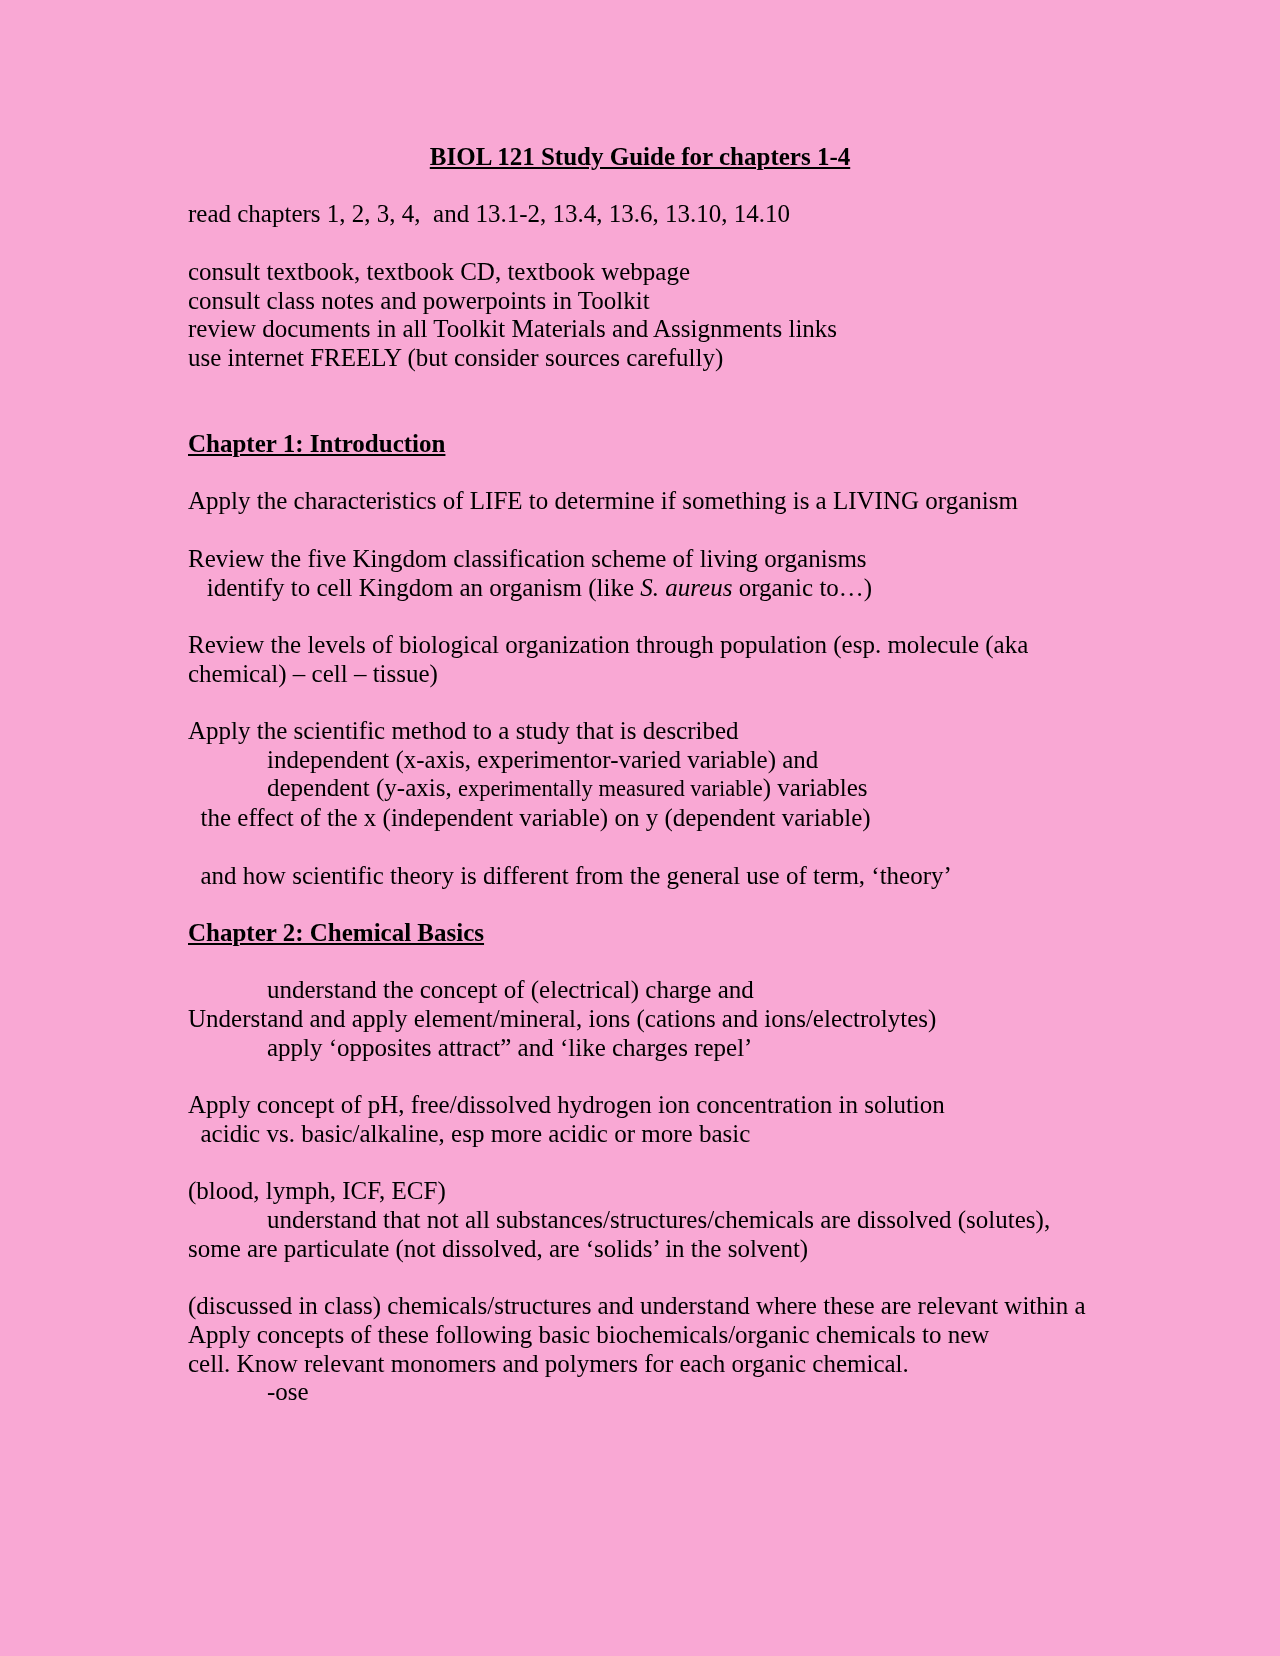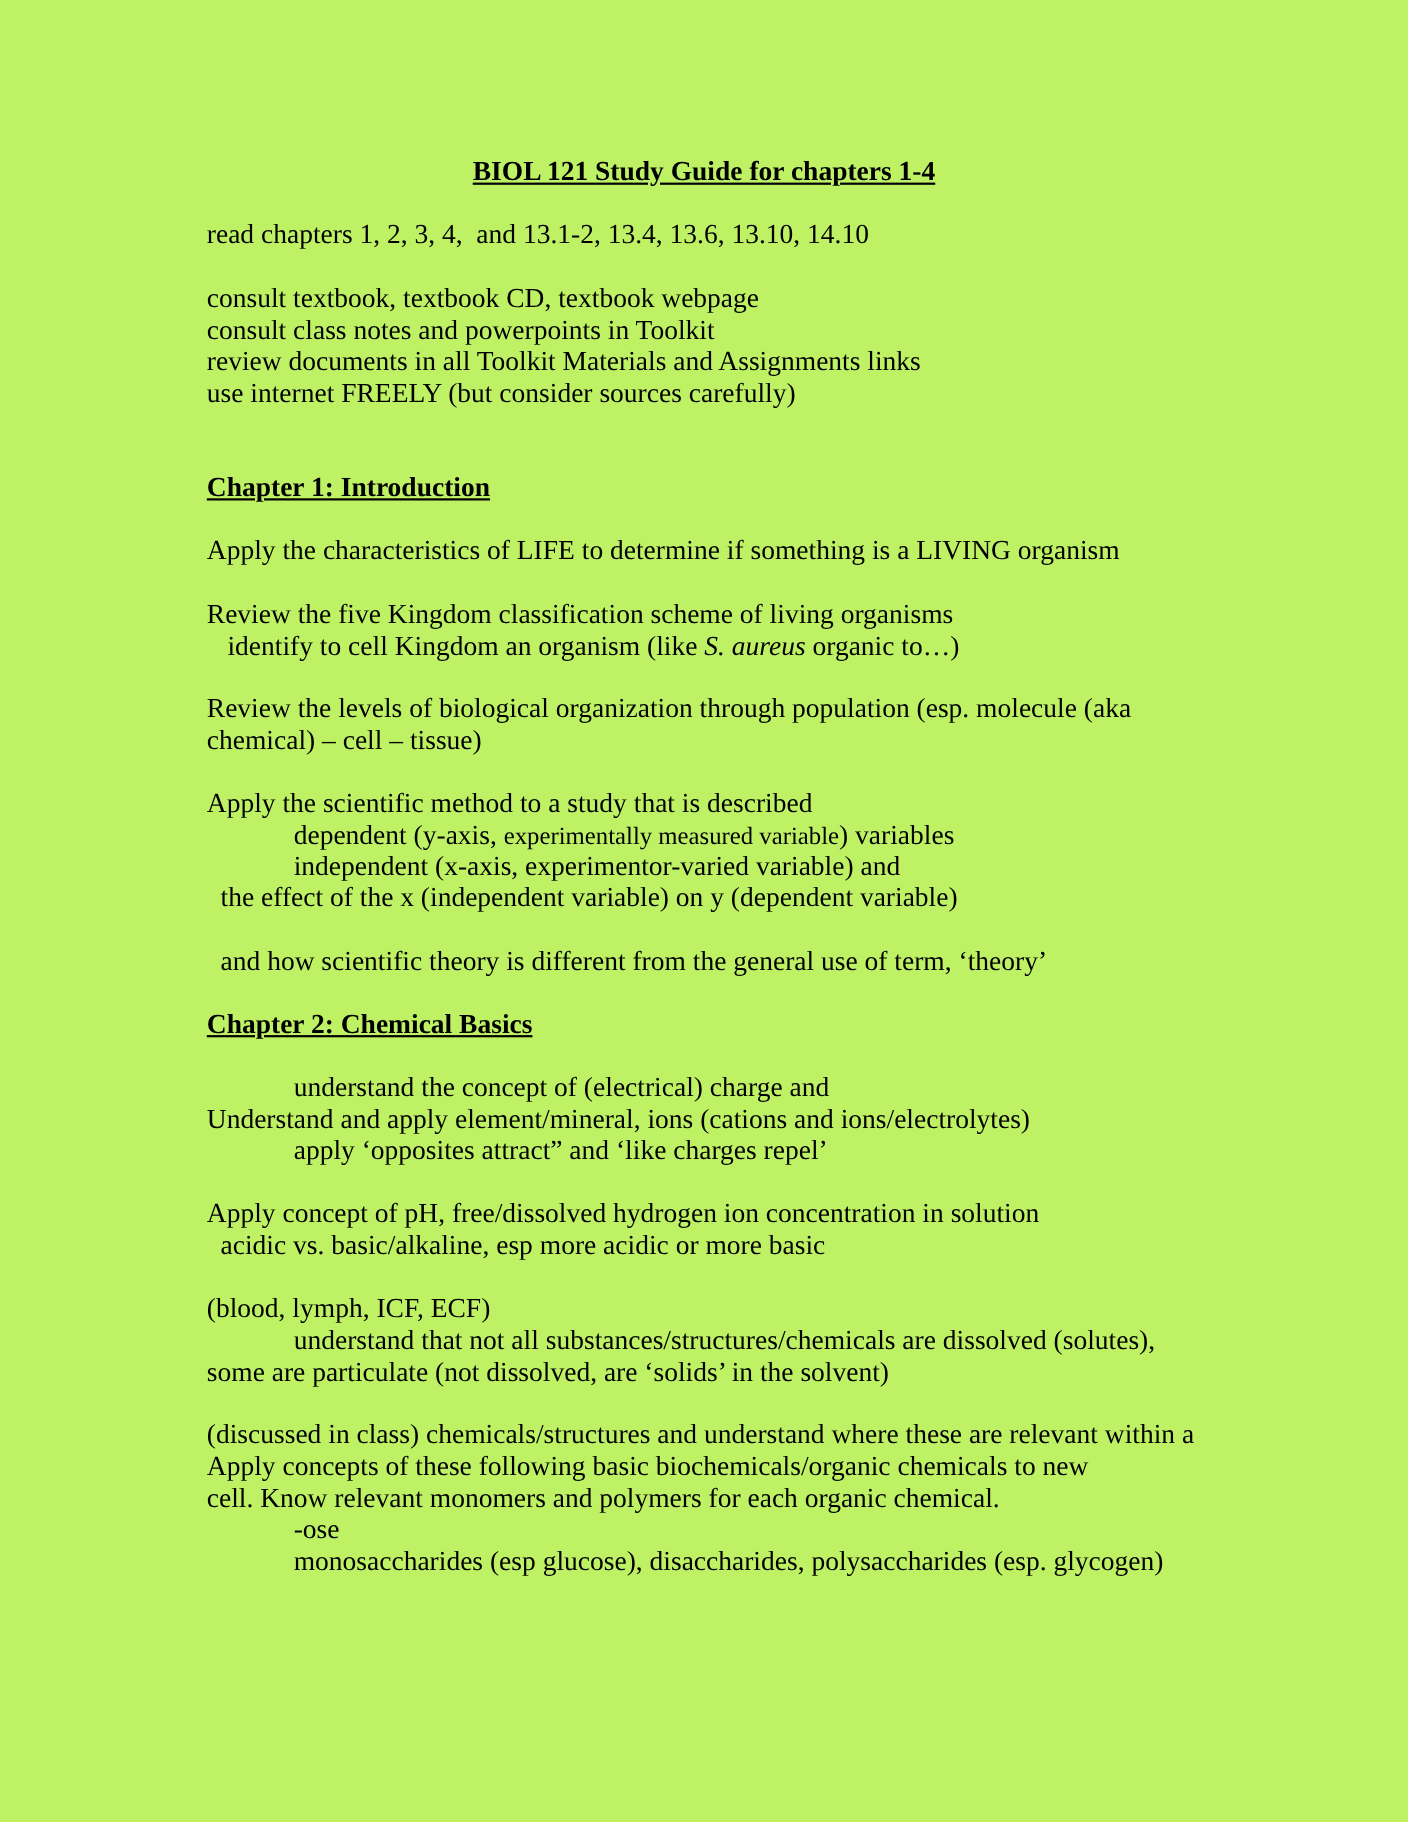--- a/index.html
+++ b/index.html
@@ -9,21 +9,21 @@
   }
   body {
     width: 1280px;
     height: 1656px;
     overflow: hidden;
   }
   .page {
     position: relative;
     width: 1280px;
     height: 1656px;
-    background: #bef264;
+    background: #f9a8d4;
   }
   .doc {
     position: absolute;
     top: 0; left: 0; right: 0; bottom: 0;
     padding: 143px 92px 0 188px;
     box-sizing: border-box;
     font-family: "Liberation Serif", "DejaVu Serif", serif;
     font-size: 25px;
     line-height: 28.7px;
     color: #000000;
@@ -61,22 +61,22 @@
       <div class="line">&nbsp;</div>
       <div class="line"><span>Apply the characteristics of LIFE to determine if something is a LIVING organism</span></div>
       <div class="line">&nbsp;</div>
       <div class="line"><span>Review the five Kingdom classification scheme of living organisms</span></div>
       <div class="line"><span>   identify to cell Kingdom an organism (like </span><span class="i">S. aureus</span><span> organic to…)</span></div>
       <div class="line">&nbsp;</div>
       <div class="line"><span>Review the levels of biological organization through population (esp. molecule (aka</span></div>
       <div class="line"><span>chemical) – cell – tissue)</span></div>
       <div class="line">&nbsp;</div>
       <div class="line"><span>Apply the scientific method to a study that is described</span></div>
+      <div class="line ind2"><span>independent (x-axis, experimentor-varied variable) and</span></div>
       <div class="line ind2"><span>dependent (y-axis, </span><span class="sm">experimentally measured variable</span><span>) variables</span></div>
-      <div class="line ind2"><span>independent (x-axis, experimentor-varied variable) and</span></div>
       <div class="line"><span>  the effect of the x (independent variable) on y (dependent variable)</span></div>
       <div class="line">&nbsp;</div>
       <div class="line"><span>  and how scientific theory is different from the general use of term, ‘theory’</span></div>
       <div class="line">&nbsp;</div>
       <div class="line"><span class="b u">Chapter 2: Chemical Basics</span></div>
       <div class="line">&nbsp;</div>
       <div class="line ind2"><span>understand the concept of (electrical) charge and</span></div>
       <div class="line"><span>Understand and apply element/mineral, ions (cations and ions/electrolytes)</span></div>
       <div class="line ind2"><span>apply ‘opposites attract” and ‘like charges repel’</span></div>
       <div class="line">&nbsp;</div>
@@ -84,15 +84,14 @@
       <div class="line"><span>  acidic vs. basic/alkaline, esp more acidic or more basic</span></div>
       <div class="line">&nbsp;</div>
       <div class="line"><span>(blood, lymph, ICF, ECF)</span></div>
       <div class="line ind2"><span>understand that not all substances/structures/chemicals are dissolved (solutes),</span></div>
       <div class="line"><span>some are particulate (not dissolved, are ‘solids’ in the solvent)</span></div>
       <div class="line">&nbsp;</div>
       <div class="line"><span>(discussed in class) chemicals/structures and understand where these are relevant within a</span></div>
       <div class="line"><span>Apply concepts of these following basic biochemicals/organic chemicals to new</span></div>
       <div class="line"><span>cell. Know relevant monomers and polymers for each organic chemical.</span></div>
       <div class="line ind2"><span>-ose</span></div>
-      <div class="line ind2"><span>monosaccharides (esp glucose), disaccharides, polysaccharides (esp. glycogen)</span></div>
     </div>
 </div>
 
 </body></html>

